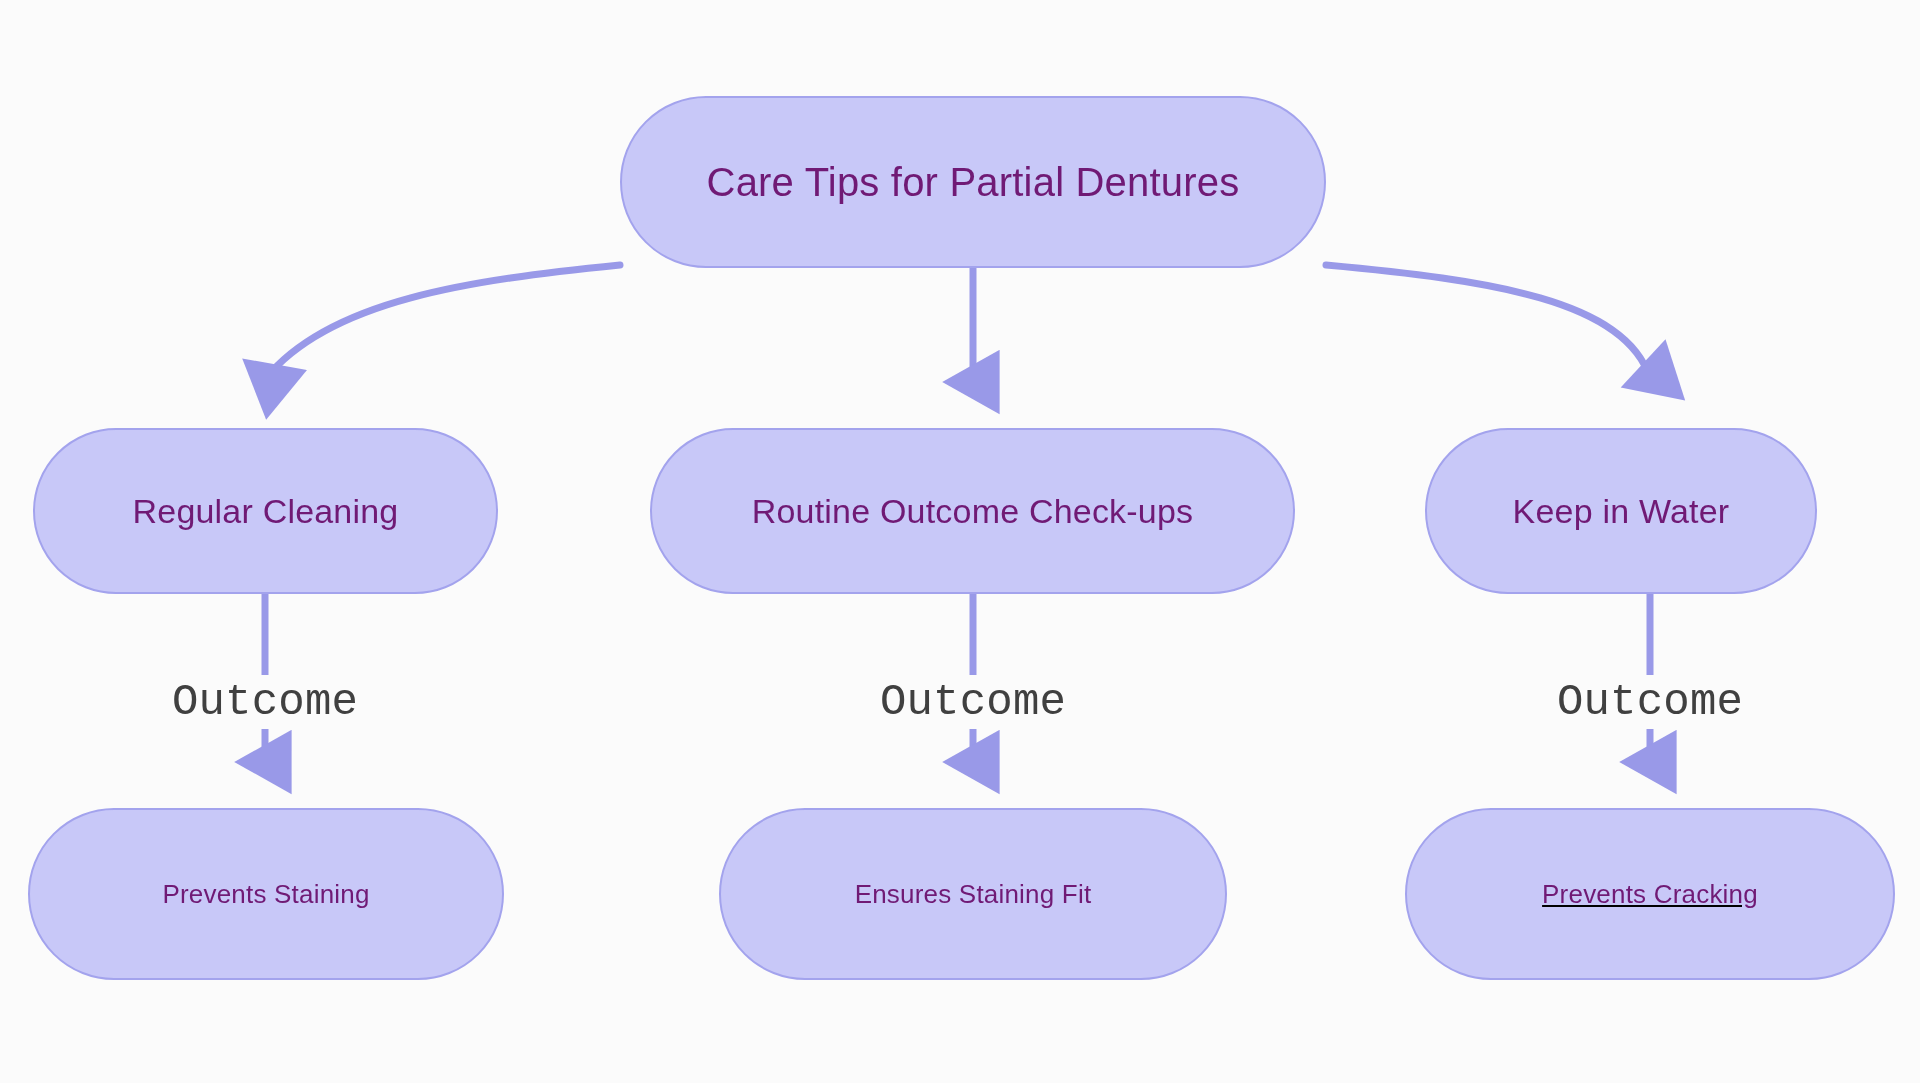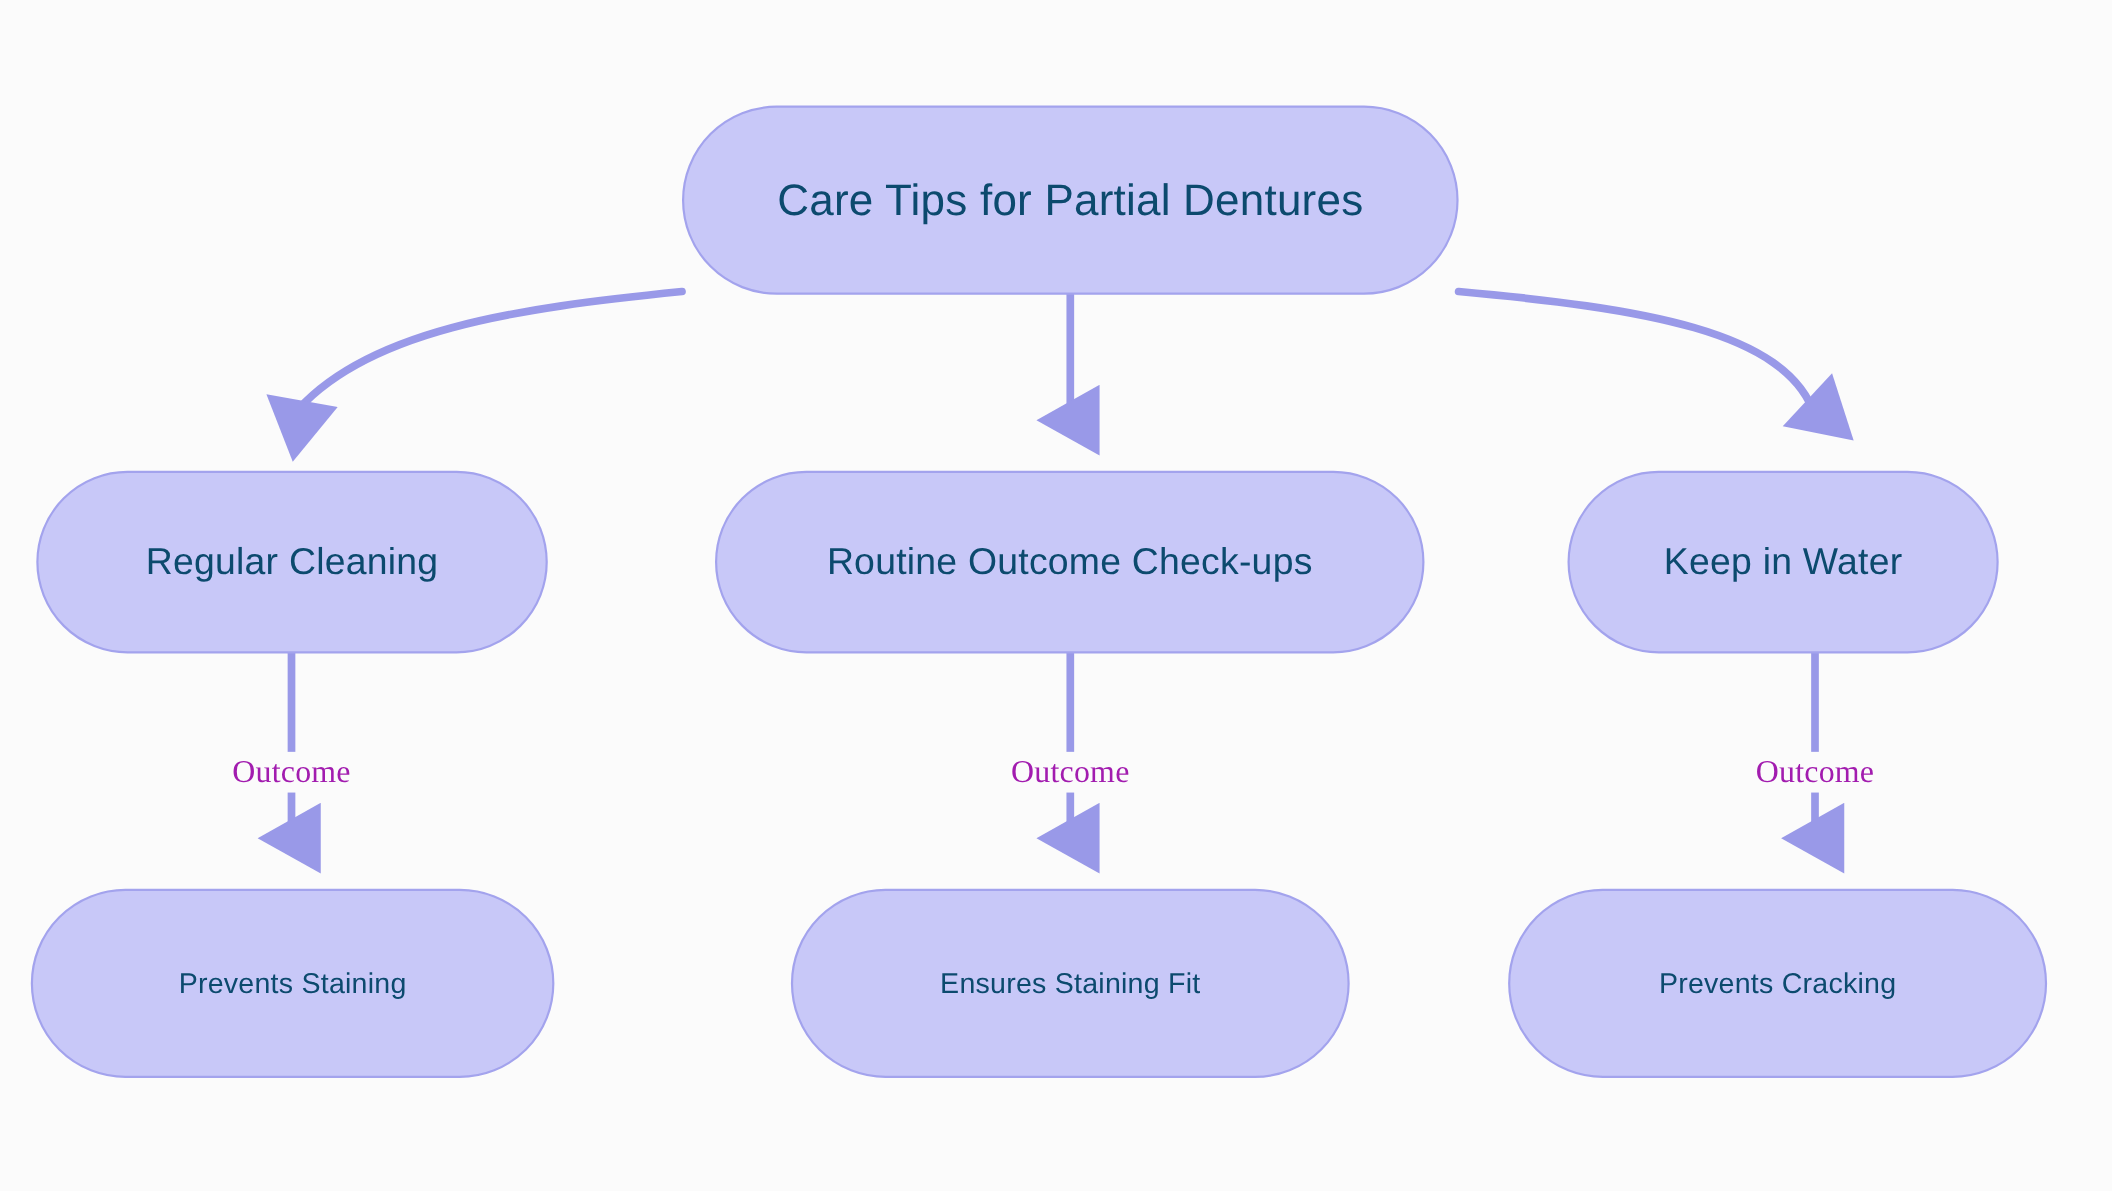--- a/index.html
+++ b/index.html
@@ -31,50 +31,50 @@
     box-sizing: border-box;
     background: #c8c8f8;
     border: 2.4px solid #a3a3ed;
     border-radius: 9999px;
     display: flex;
     align-items: center;
     justify-content: center;
     text-align: center;
   }
   .node-label {
-    color: #0c4a6e;
+    color: #701a75;
     font-family: "Liberation Sans", sans-serif;
     font-weight: 400;
     white-space: nowrap;
     letter-spacing: 0.2px;
   }
   .node-root .node-label { font-size: 40px; }
   .node-mid  .node-label { font-size: 34px; }
   .node-leaf .node-label { font-size: 26px; }
 
   .edge-label {
     position: absolute;
     transform: translate(-50%, -50%);
-    color: #a21caf;
-    font-family: Liberation Serif, serif;
-    font-size: 29px;
+    color: #404040;
+    font-family: Liberation Mono, monospace;
+    font-size: 44px;
     background: #fbfbfb;
     padding: 2px 10px;
     white-space: nowrap;
     letter-spacing: 0.2px;
   }
 
   
   #node-root        { left: 620px;  top: 96px;  width: 706px; height: 172px; }
   #node-cleaning    { left: 33px;   top: 428px; width: 465px; height: 166px; }
   #node-checkups    { left: 650px;  top: 428px; width: 645px; height: 166px; }
   #node-water       { left: 1425px; top: 428px; width: 392px; height: 166px; }
   #node-staining    { left: 28px;   top: 808px; width: 476px; height: 172px; }
   #node-fit         { left: 719px;  top: 808px; width: 508px; height: 172px; }
-  #node-cracking    { left: 1371px; top: 808px; width: 490px; height: 172px; }
+  #node-cracking    { left: 1405px; top: 808px; width: 490px; height: 172px; text-decoration: underline; }
 
   
   #edgelabel-left   { left: 265px;  top: 702px; }
   #edgelabel-mid    { left: 973px;  top: 702px; }
   #edgelabel-right  { left: 1650px; top: 702px; }
 </style>
 </head>
 <body>
 
 <div id="canvas">

